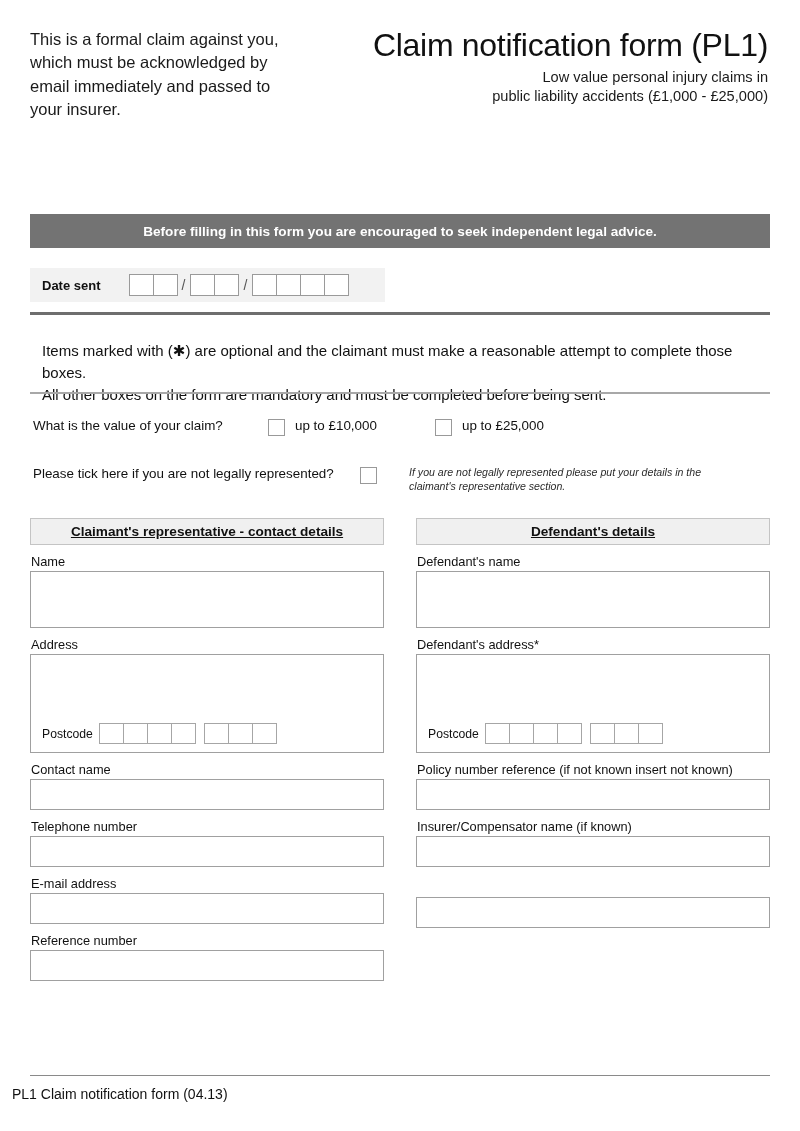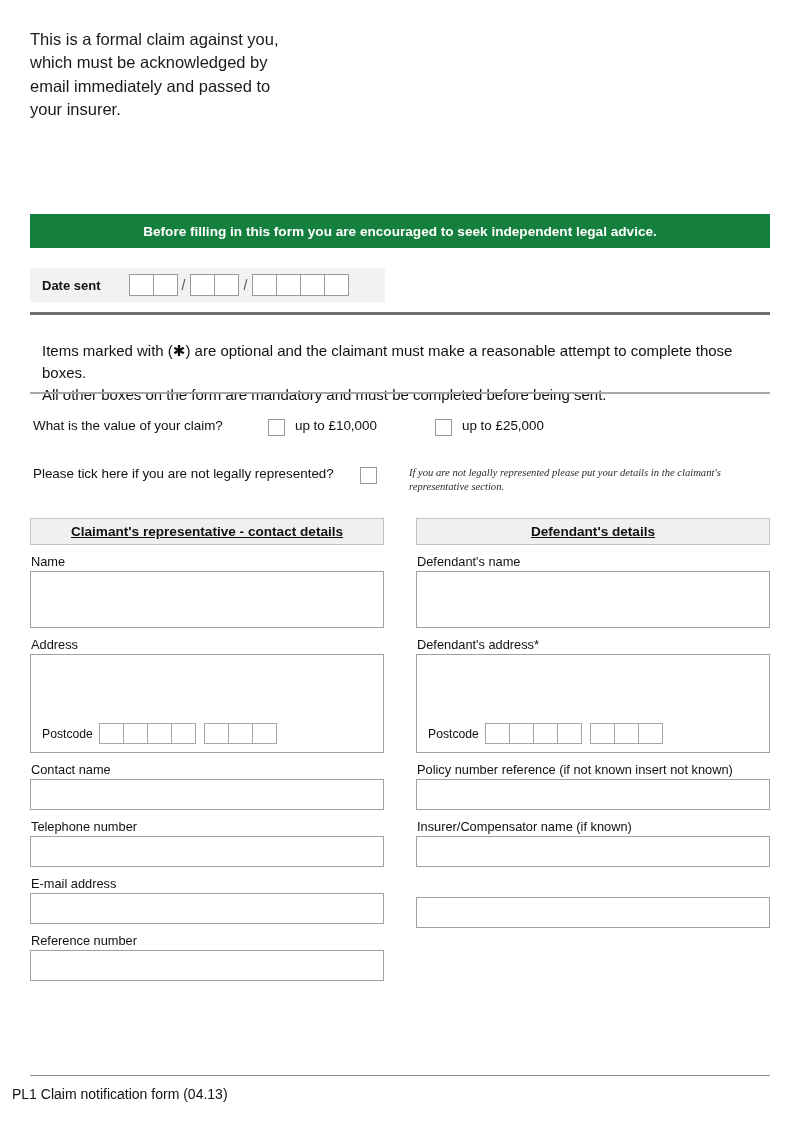--- a/index.html
+++ b/index.html
@@ -35,21 +35,21 @@
     line-height: 1.3;
     margin-top: 5px;
     color: #1a1a1a;
   }
 
   
   .banner {
     position: absolute;
     left: 30px; top: 214px;
     width: 740px; height: 34px;
-    background: #15803d;
+    background: #737373;
     color: #ffffff;
     font-size: 13.6px;
     font-weight: bold;
     display: flex;
     align-items: center;
     justify-content: center;
   }
 
   
   .datestrip {
@@ -155,20 +155,27 @@
     font-size: 14px; color: #111;
   }
 </style>
 </head>
 <body>
 
 <div class="page">
 
   <div class="header">
     <div class="intro">This is a formal claim against you, which must be acknowledged by email immediately and passed to your insurer.</div>
+    <div class="titleblock">
+      <div class="title">Claim notification form (PL1)</div>
+      <div class="subtitle">
+        <div>Low value personal injury claims in</div>
+        <div>public liability accidents (£1,000 - £25,000)</div>
+      </div>
+    </div>
   </div>
 
   <div class="banner">Before filling in this form you are encouraged to seek independent legal advice.</div>
 
   <div class="datestrip">
     <span class="lbl">Date sent</span>
     <span class="dateboxes">
       <span class="dgroup">
         <span class="dbox"></span>
         <span class="dbox"></span>
@@ -201,21 +208,21 @@
     <span class="qlabel" style="width:235px;">What is the value of your claim?</span>
     <span class="cbox" style="margin-top:1px;"></span>
     <span class="copt" style="margin-left:10px; width:140px;">up to £10,000</span>
     <span class="cbox" style="margin-top:1px;"></span>
     <span class="copt" style="margin-left:10px;">up to £25,000</span>
   </div>
 
   <div class="qrow" style="top:466px;">
     <span class="qlabel" style="width:327px;">Please tick here if you are not legally represented?</span>
     <span class="cbox" style="margin-top:1px;"></span>
-    <span class="note" style="margin-left:32px;font-family:Liberation Serif, serif;">
+    <span class="note" style="margin-left:32px;">
       <span>If you are not legally represented please put your details in the</span>
       <span>claimant's representative section.</span>
     </span>
   </div>
 
   <div class="col col-left">
     <div class="sechead">Claimant's representative - contact details</div>
 
     <div class="flabel">Name</div>
     <div class="fbox tall-name"></div>

